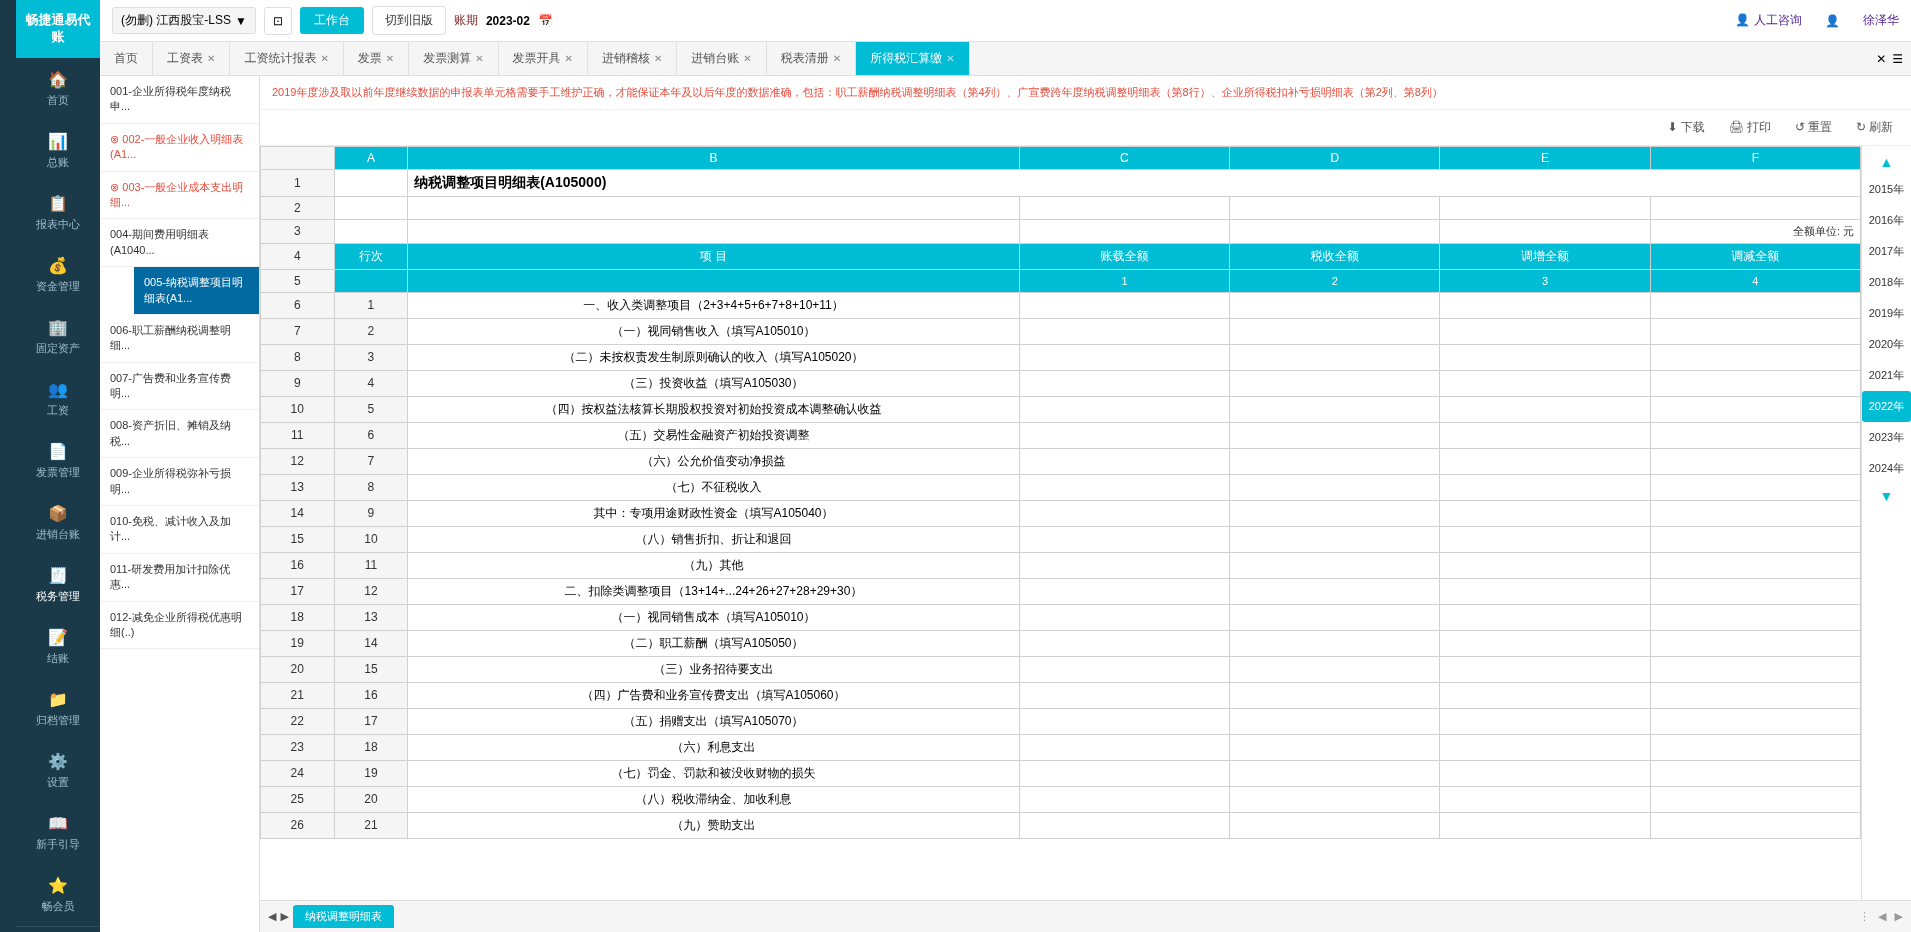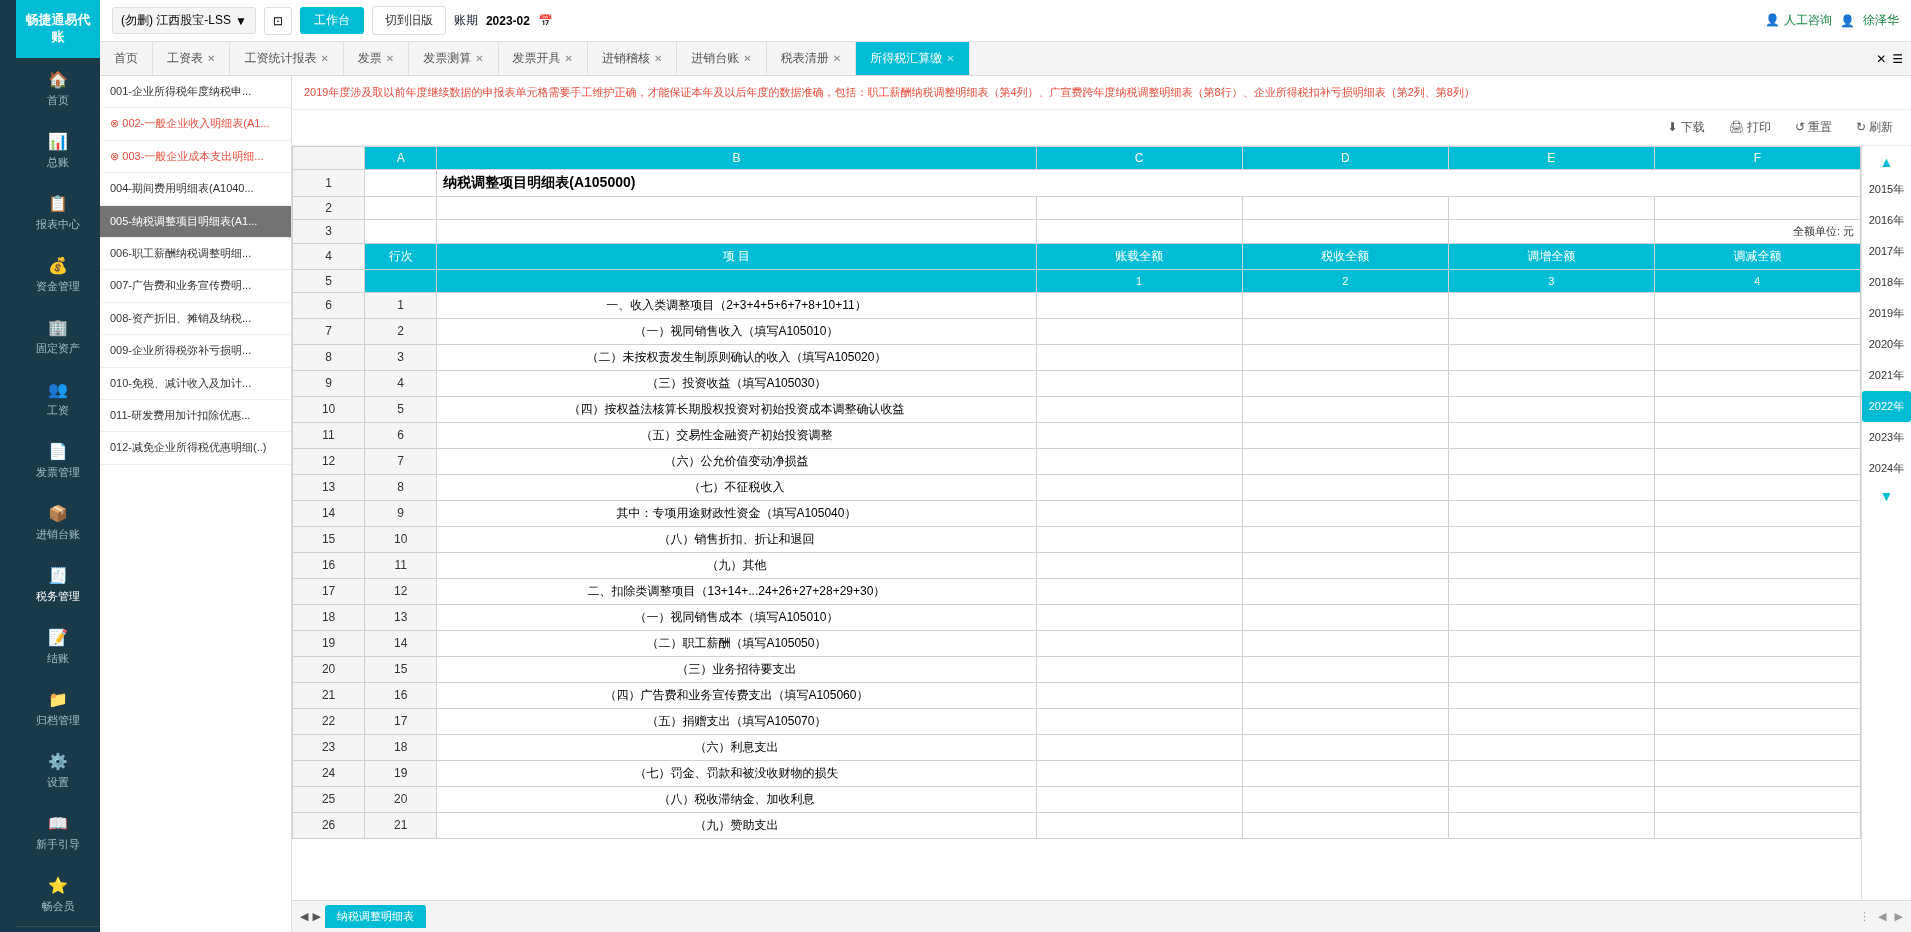--- a/index.html
+++ b/index.html
@@ -14,36 +14,36 @@
     .sidebar-bottom { margin-top: auto; padding: 10px 8px; color: #a0bcc8; font-size: 11px; text-align: center; cursor: pointer; border-top: 1px solid rgba(255,255,255,0.1); }
 
     
     .main { flex: 1; display: flex; flex-direction: column; overflow: hidden; }
 
     
     .topbar { background: white; border-bottom: 1px solid #e0e0e0; padding: 6px 12px; display: flex; align-items: center; gap: 8px; flex-shrink: 0; }
     .topbar-company { display: flex; align-items: center; gap: 4px; background: #f5f5f5; border: 1px solid #ddd; border-radius: 3px; padding: 4px 8px; font-size: 12px; cursor: pointer; }
     .topbar-btn { background: #00bcd4; color: white; border: none; padding: 5px 14px; border-radius: 3px; cursor: pointer; font-size: 12px; }
     .topbar-btn-outline { background: white; color: #333; border: 1px solid #ddd; padding: 5px 12px; border-radius: 3px; cursor: pointer; font-size: 12px; }
-    .topbar-right { margin-left: auto; display: flex; align-items: center; gap: 8px; font-size: 12px; color: #15803d; }
+    .topbar-right { margin-left: auto; display: flex; align-items: center; gap: 23px; font-size: 12px; color: #4c1d95; }
 
     
     .tabs { background: #f5f5f5; border-bottom: 1px solid #ddd; display: flex; align-items: center; flex-shrink: 0; overflow-x: auto; }
     .tab { padding: 8px 14px; font-size: 12px; color: #555; cursor: pointer; white-space: nowrap; border-right: 1px solid #e0e0e0; display: flex; align-items: center; gap: 4px; }
     .tab.active { background: #00bcd4; color: white; }
     .tab .close { font-size: 10px; opacity: 0.7; cursor: pointer; }
     .tabs-end { margin-left: auto; display: flex; align-items: center; padding: 0 8px; gap: 6px; }
 
     
     .content { flex: 1; display: flex; overflow: hidden; }
 
     
-    .left-panel { width: 192px; background: white; border-right: 1px solid #ddd; overflow-y: auto; flex-shrink: 0; }
+    .left-panel { width: 160px; background: white; border-right: 1px solid #ddd; overflow-y: auto; flex-shrink: 0; }
     .left-panel-item { padding: 8px 10px; font-size: 11px; color: #333; cursor: pointer; border-bottom: 1px solid #f0f0f0; line-height: 1.4; }
-    .left-panel-item.active { background: #737373; color: white; }
+    .left-panel-item.active { background: #0369a1; color: white; margin-left: 34px; }
     .left-panel-item.error { color: #e74c3c; }
 
     
     .spreadsheet-area { flex: 1; display: flex; flex-direction: column; overflow: hidden; background: white; }
 
     
     .notice-bar { background: white; border-bottom: 1px solid #eee; padding: 8px 12px; font-size: 11px; color: #e74c3c; line-height: 1.5; flex-shrink: 0; }
 
     
     .sheet-toolbar { display: flex; justify-content: flex-end; align-items: center; gap: 12px; padding: 6px 12px; border-bottom: 1px solid #eee; flex-shrink: 0; font-size: 12px; }
@@ -142,21 +142,21 @@
   <div class="topbar">
     <div class="topbar-company">
       <span>(勿删) 江西股宝-LSS</span>
       <span>▼</span>
     </div>
     <div style="width:28px;height:28px;border:1px solid #ddd;border-radius:3px;display:flex;align-items:center;justify-content:center;cursor:pointer;">
       <span>⊡</span>
     </div>
     <button class="topbar-btn">工作台</button>
     <button class="topbar-btn-outline">切到旧版</button>
-    <span style="color:#0f172a;">账期</span>
+    <span style="color:#7f1d1d;">账期</span>
     <span style="font-weight:bold;">2023-02</span>
     <span style="cursor:pointer;">📅</span>
     <div class="topbar-right">
       <span style="cursor:pointer;">👤 <span>人工咨询</span></span>
       <span>👤</span>
       <span>徐泽华</span>
     </div>
   </div>
 
   <div class="tabs">

